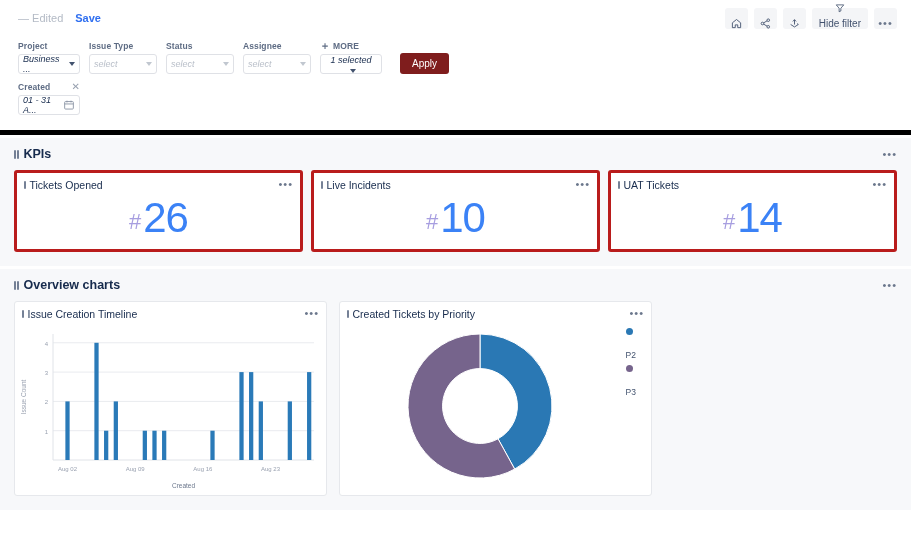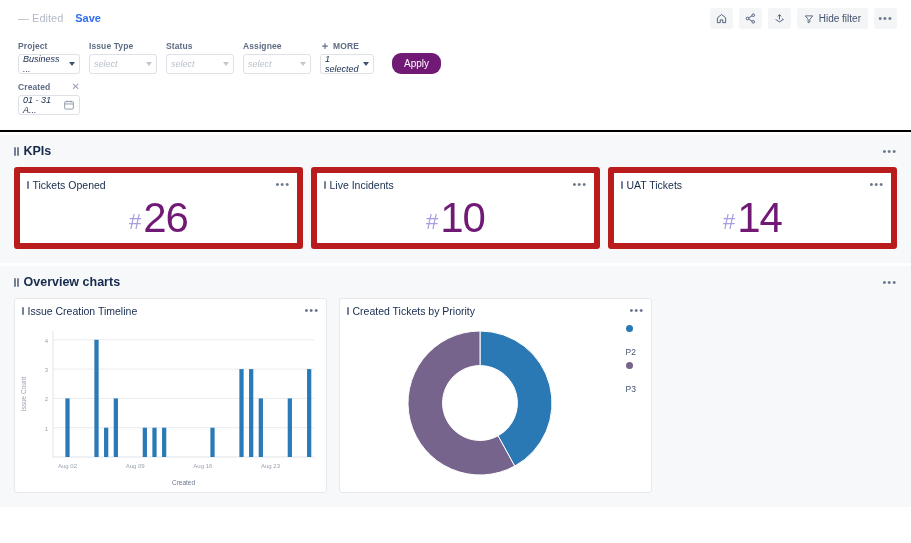--- a/index.html
+++ b/index.html
@@ -23,87 +23,88 @@
     font-size: 17px; font-weight: 700; letter-spacing:-0.2px;
     color:#172b4d; line-height:24px;
   }
   .edited { font-size:11px; color:#b3bac5; line-height:24px; }
   .save-link { font-size:11px; color:#2f6ff0; font-weight:600; line-height:24px; cursor:pointer; }
 
   .tools { display:flex; align-items:center; gap:6px; padding-top:2px;}
   .tbtn {
     height:21px; min-width:21px; border-radius:3px;
     background:#f4f5f7; border:none;
-    display:flex; align-items:center; justify-content:center;
+    display:flex; align-items:center; justify-content:flex-end;
     gap:5px; padding:0 7px;
     font-size:10px; color:#42526e; cursor:pointer;
     font-family:"Liberation Sans", sans-serif;
+    flex-direction:column;
   }
   .tbtn.icononly { padding:0; width:23px; }
   .tbtn svg { display:block; }
   .dots { letter-spacing:1px; font-size:11px; color:#6b778c; line-height:1;}
 
   
   .filters {
     padding: 6px 18px 8px 18px;
-    border-bottom:2px solid #000000;
+    border-bottom:5px solid #000000;
     background:#fff;
   }
   .filter-row { display:flex; align-items:flex-end; gap:9px; margin-bottom:7px; }
   .fgroup { display:flex; flex-direction:column; }
   .flabel {
     font-size:8.5px; font-weight:700; color:#5e6c84;
     margin-bottom:3px; letter-spacing:0.1px;
     display:flex; align-items:center; justify-content:space-between;
     min-height:11px;
   }
   .flabel .x { color:#97a0af; font-size:10px; cursor:pointer; font-weight:400; margin-left:14px;}
   .fselect {
     width:62px; height:20px; border:1px solid #dfe1e6; border-radius:3px;
     background:#fff; display:flex; align-items:center;
     padding:0 4px; font-size:9px; color:#172b4d;
     justify-content:space-between; cursor:pointer;font-style:italic;
   }
   .fselect.ph { color:#b9bfc9; }
   .fselect.wide { width:68px; }
-  .fselect.more { width:54px; }
+  .fselect.more { width:62px;flex-direction:column; }
   .caret { border-left:3px solid transparent; border-right:3px solid transparent;
            border-top:4px solid #42526e; margin-left:3px;}
   .caret.light { border-top-color:#c1c7d0; }
   .more-label { display:flex; align-items:center; gap:3px; }
   .plus { color:#5e6c84; font-size:10px; line-height:1;}
   .apply-btn {
-    height:21px; padding:0 12px; background:#701a75; color:#fff;
-    border:none; border-radius:9px; font-size:10px; font-weight:500;
+    height:21px; padding:0 12px; background:#7f1d1d; color:#fff;
+    border:none; border-radius:3px; font-size:10px; font-weight:500;
     cursor:pointer; margin-left:9px; font-family:"Liberation Sans", sans-serif;
   }
   .cal { width:12px; height:12px; flex-shrink:0; }
 
   
   .section { background:#f7f8fa; padding: 9px 14px 14px 14px; margin-top:3px;}
   .section-head { display:flex; align-items:center; justify-content:space-between; margin-bottom:9px;}
   .section-title { display:flex; align-items:center; gap:5px; font-size:12.5px; font-weight:600; color:#172b4d;}
   .grip { display:flex; gap:1.5px; }
   .grip i { display:block; width:1.5px; height:9px; background:#5e6c84;
             border-radius:1px; opacity:.85;
             background-image: linear-gradient(to bottom,#5e6c84 0 2px, transparent 2px 3.5px); }
 
   .cards { display:flex; gap:8px; }
   .card {
-    background:#fff; border:6px solid #b91c1c; border-radius:3px;
+    background:#fff; border:3px solid #b91c1c; border-radius:3px;
     flex:1; position:relative;
   }
   .card-head { display:flex; align-items:flex-start; justify-content:space-between; padding:6px 7px 0 7px; }
   .card-title { display:flex; align-items:center; gap:4px; font-size:10.5px; font-weight:500; color:#172b4d;}
   .grip-sm i { height:8px; background-image: linear-gradient(to bottom,#5e6c84 0 1.8px, transparent 1.8px 3.2px); }
 
   .kpi-card { height:82px; }
   .kpi-body { display:flex; align-items:center; justify-content:center; height:54px; gap:2px;}
   .kpi-hash { font-size:22px; color:#a79ee0; font-weight:400; line-height:1; position:relative; top:4px;}
-  .kpi-num { font-size:42px; color:#701a75; font-weight:400; line-height:1; letter-spacing:-1px;}
+  .kpi-num { font-size:42px; color:#3b82f6; font-weight:400; line-height:1; letter-spacing:-1px;}
 
   
   .chart-cards { display:flex; gap:12px; }
   .chart-card { background:#fff; border:1px solid #e6e8ec; border-radius:3px; height:195px; position:relative;}
   .chart-card.bar { width:313px; }
   .chart-card.donut { width:313px; }
   .chart-area { position:absolute; top:22px; left:0; right:0; bottom:0; }
 
   svg.plot { display:block; }
   .legend { position:absolute; right:15px; top:26px; }

